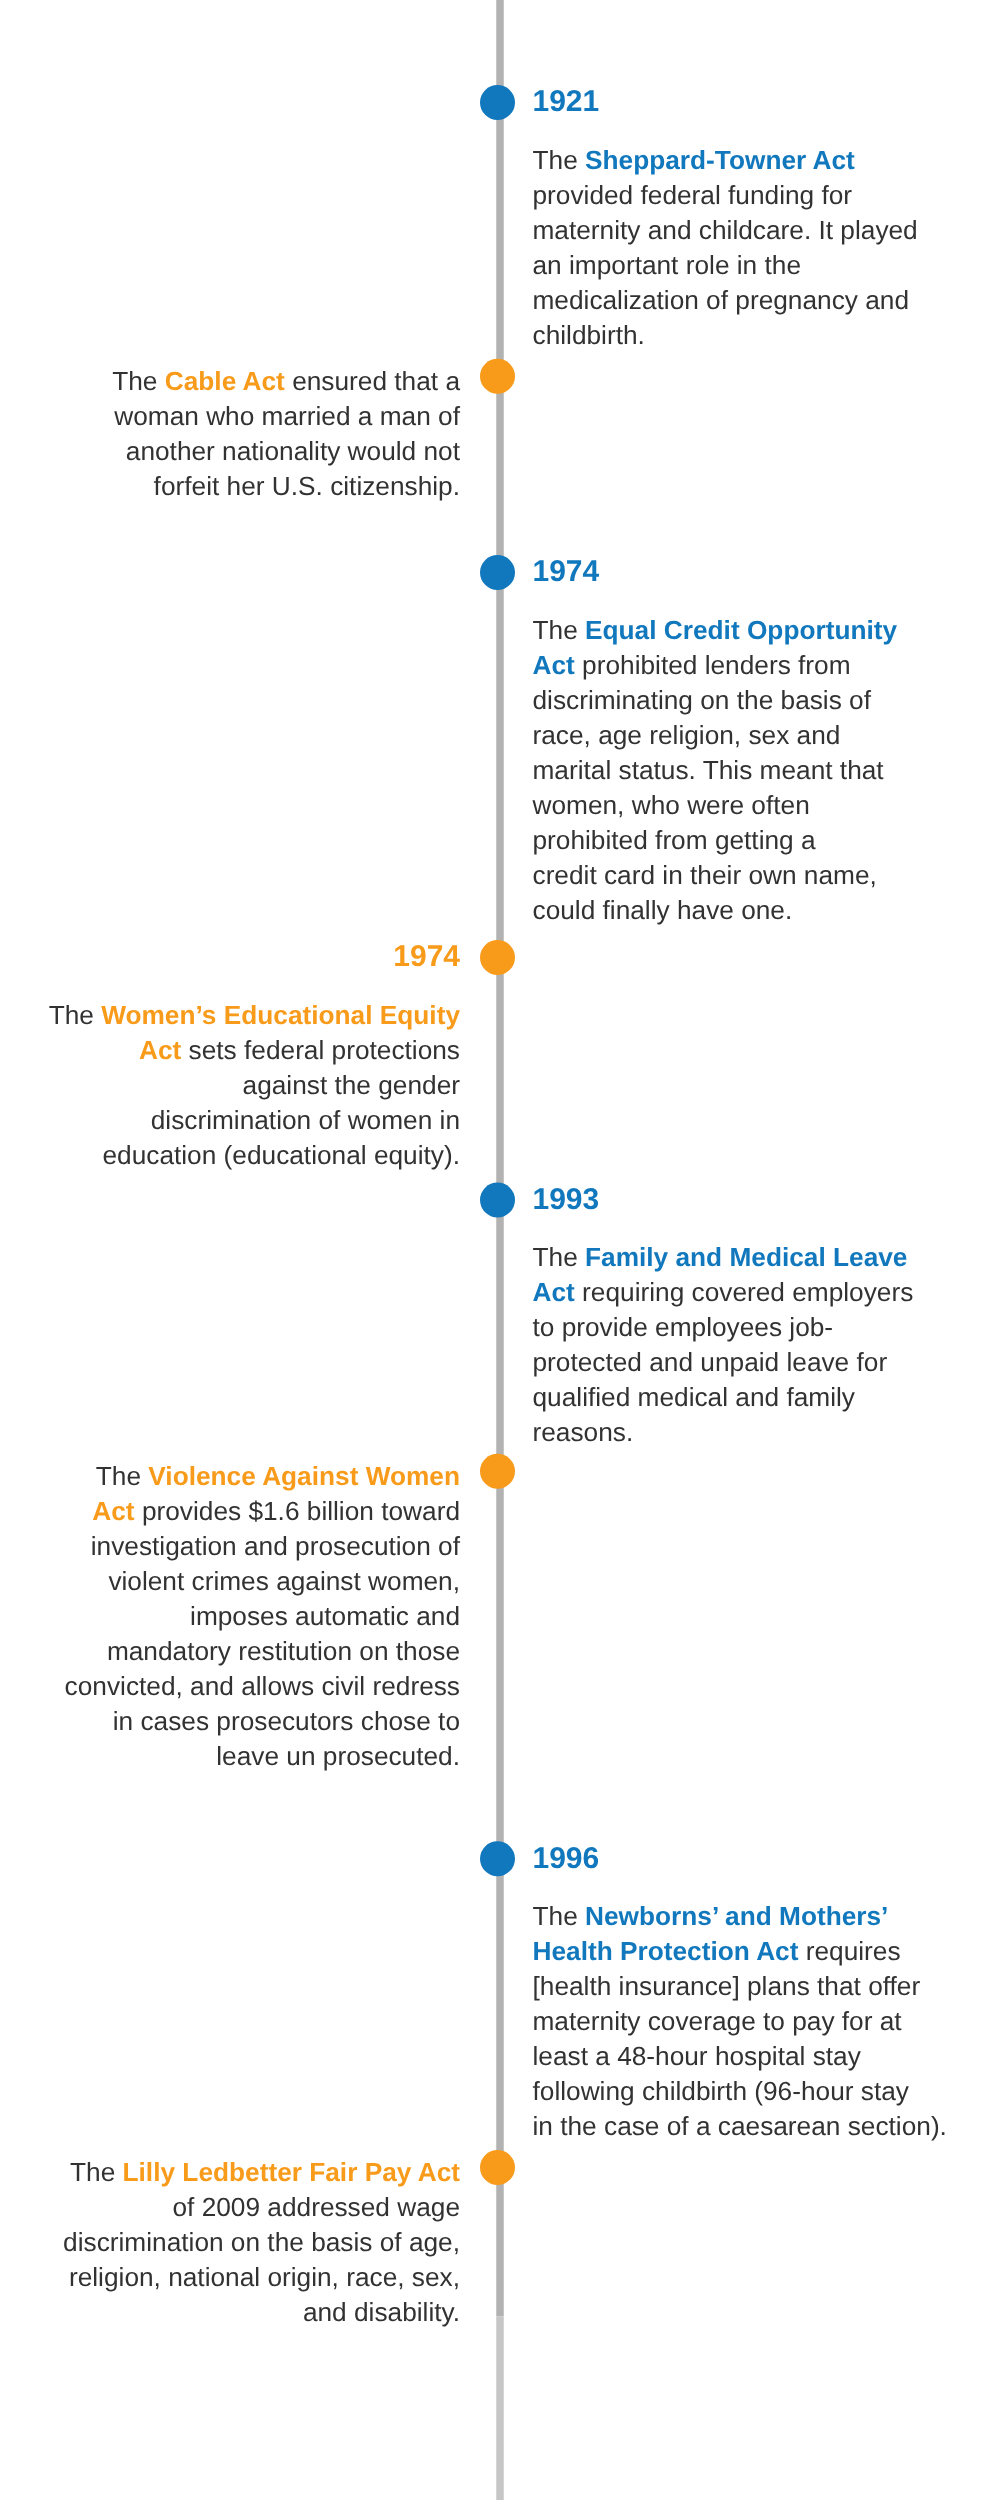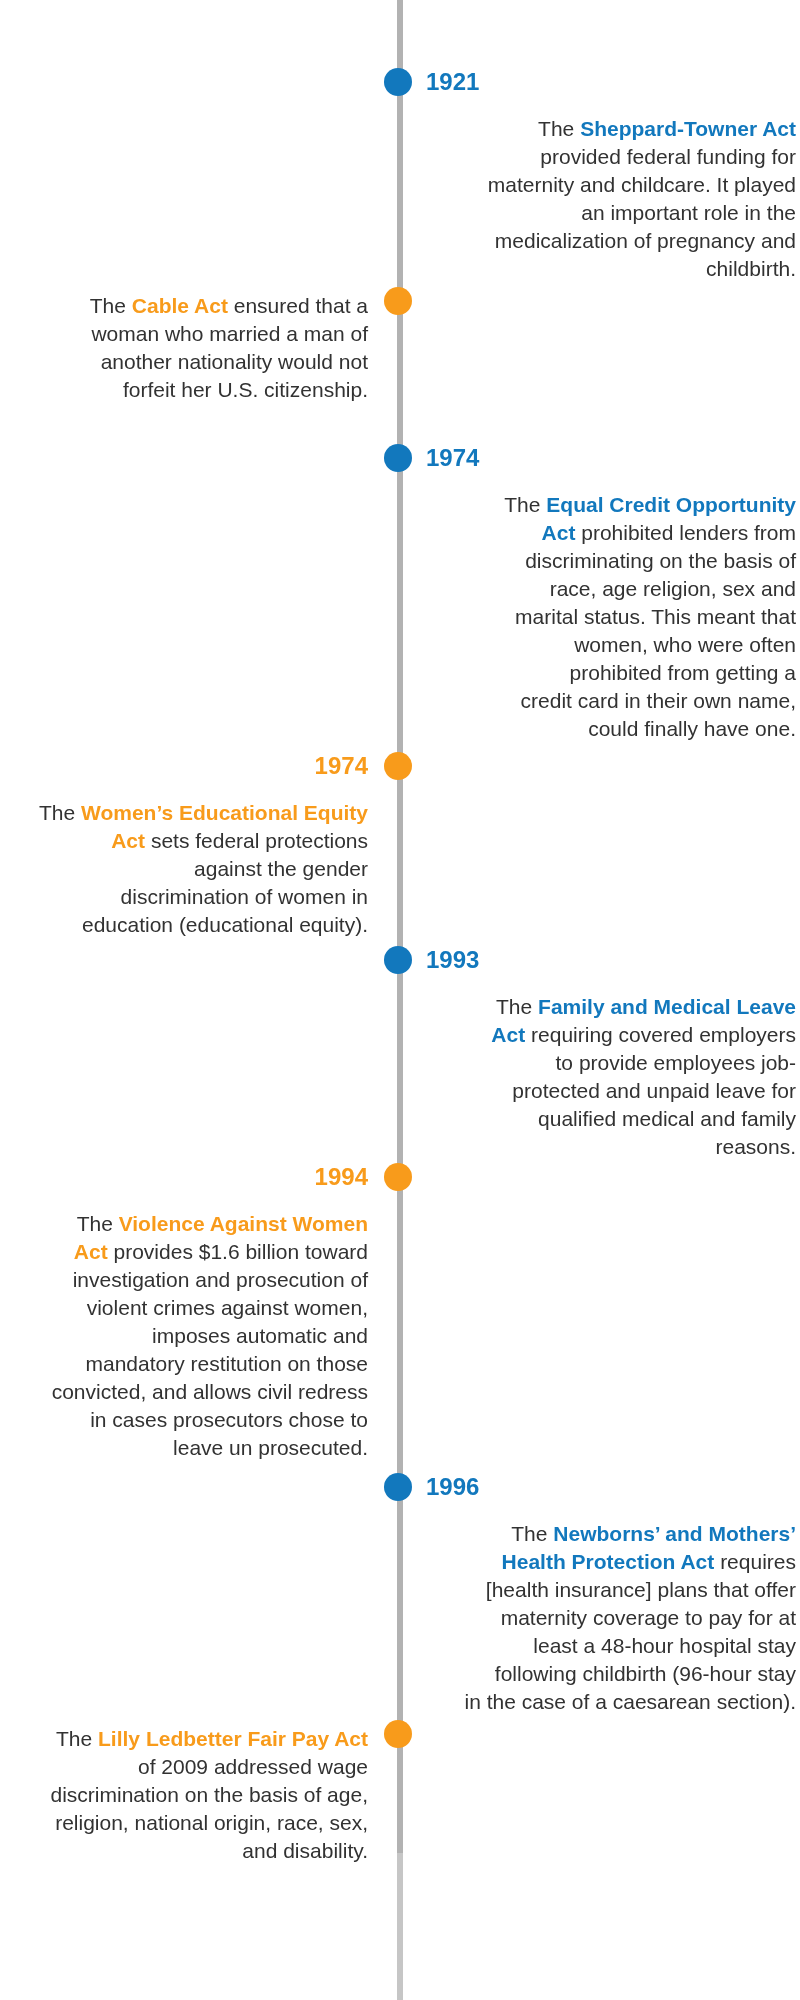--- a/index.html
+++ b/index.html
@@ -63,21 +63,20 @@
     line-height: 42px;
   }
   .entry.blue .year { color: var(--blue); }
   .entry.orange .year { color: var(--orange); }
   .body {
     margin-top: 12px;
     font-size: 21px;
     line-height: 28px;
     color: var(--text);
     white-space: pre-line;
-    text-align: right;
   }
   .act { font-weight: bold; }
   .entry.blue .act { color: var(--blue); }
   .entry.orange .act { color: var(--orange); }
 
   
   .e0 { top: 61px; }   .d0 { top: 68px; }
   .e1 { top: 280px; }  .d1 { top: 287px; }
   .e2 { top: 437px; }  .d2 { top: 444px; }
   .e3 { top: 745px; }  .d3 { top: 752px; }
@@ -144,21 +143,20 @@
   <div class="year">1993</div>
   <div class="body"><span>The </span><span class="act">Family and Medical Leave
 Act</span><span> requiring covered employers
 to provide employees job-
 protected and unpaid leave for
 qualified medical and family
 reasons.</span></div>
 </div>
 
 <div class="entry left orange e5">
-  <div class="year">1994</div>
   <div class="body"><span>The </span><span class="act">Violence Against Women
 Act</span><span> provides $1.6 billion toward
 investigation and prosecution of
 violent crimes against women,
 imposes automatic and
 mandatory restitution on those
 convicted, and allows civil redress
 in cases prosecutors chose to
 leave un prosecuted.</span></div>
 </div>

